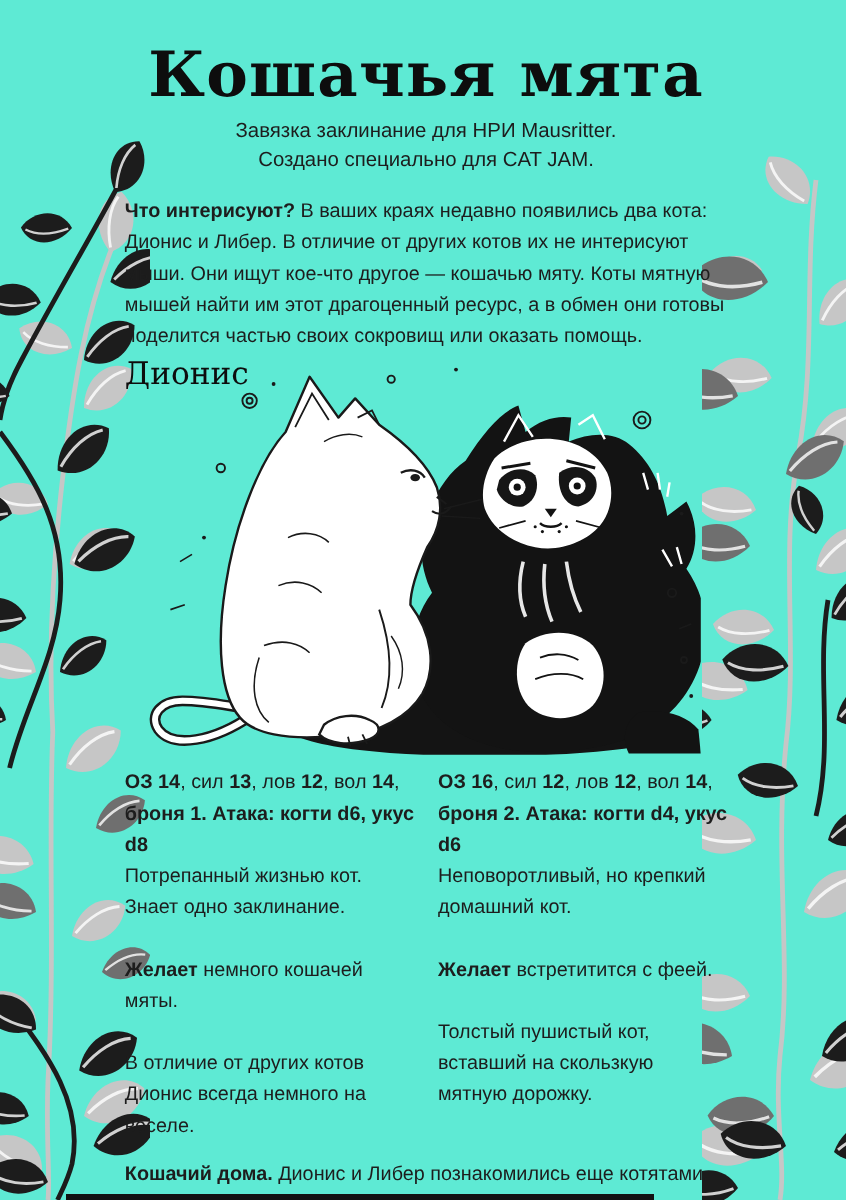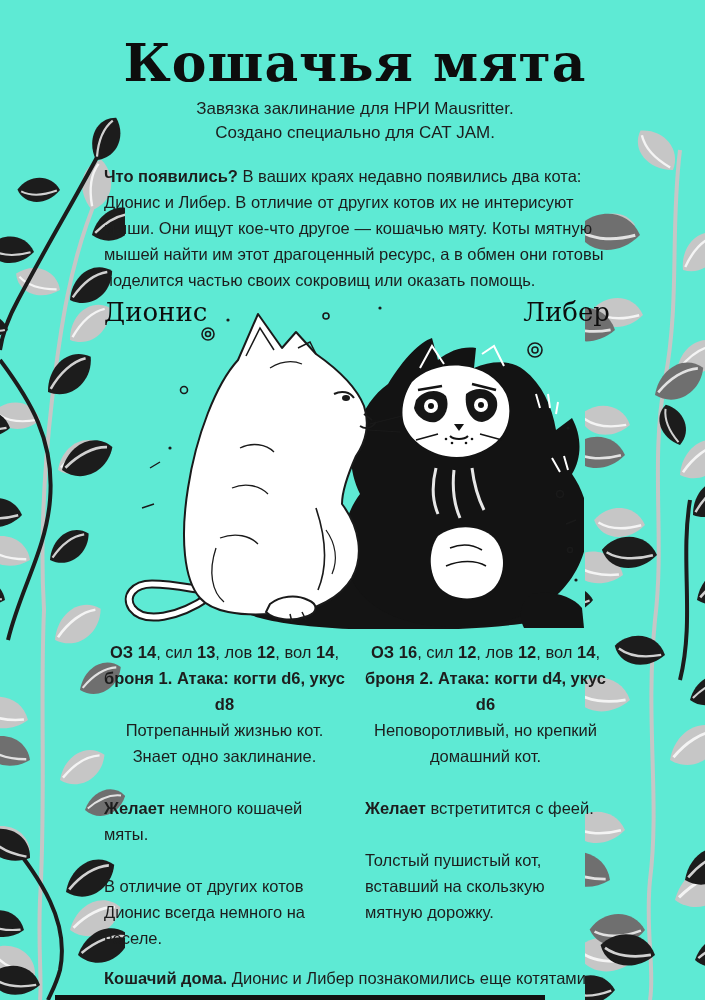--- a/index.html
+++ b/index.html
@@ -16,21 +16,21 @@
   .figure{position:relative;height:338px;margin-top:2px;}
   .cat-name{position:absolute;top:2px;font-family:"DejaVu Serif",serif;font-weight:400;
             font-size:26px;color:#0d0d0d;z-index:3;}
   .cat-name.l{left:0;}
   .cat-name.r{right:-4px;}
   .cats-svg{position:absolute;left:16px;top:2px;z-index:2;}
   .cols{display:flex;gap:20px;margin-top:6px;}
   .col{width:245px;font-size:16.5px;line-height:26px;}
   .col p{margin:0 0 26px;}
   .col p:last-child{margin-bottom:0;}
-  .stats-desc{margin-top:0;text-align:center;}
+  .stats-desc{margin-top:0;}
   .footer-par{margin:14px 0 0;font-size:16.5px;line-height:26px;}
   .seg-b{font-weight:700;}
   .bar{position:absolute;left:55px;bottom:0;width:490px;height:5px;background:#121212;}
 </style>
 </head>
 <body>
 
 <div class="page">
 
   <svg class="plant left" viewBox="0 0 125 1000">
@@ -132,25 +132,24 @@
     </g>
   </svg>
 
   <div class="content">
     <h1 class="title">Кошачья мята</h1>
     <div class="subtitle">
       <div>Завязка заклинание для НРИ Mausritter.</div>
       <div>Создано специально для CAT JAM.</div>
     </div>
 
-    <p class="intro"><span class="seg-b">Что появились?</span><span> В ваших краях недавно появились два кота: Дионис и Либер. В отличие от других котов их не интерисуют мыши. Они ищут кое-что другое — кошачью мяту. Коты мятную мышей найти им этот драгоценный ресурс, а в обмен они готовы поделится частью своих сокровищ или оказать помощь.</span></p>
+    <p class="intro"><span class="seg-b">Что интерисуют?</span><span> В ваших краях недавно появились два кота: Дионис и Либер. В отличие от других котов их не интерисуют мыши. Они ищут кое-что другое — кошачью мяту. Коты мятную мышей найти им этот драгоценный ресурс, а в обмен они готовы поделится частью своих сокровищ или оказать помощь.</span></p>
 
     <div class="figure">
       <div class="cat-name l">Дионис</div>
-      <div class="cat-name r">Либер</div>
 
       <svg class="cats-svg" width="464" height="332" viewBox="0 0 464 330">
 
         <path fill="#141414" d="M120 296 C170 268 220 262 268 282 C320 300 380 310 430 300 C440 310 430 322 400 326 C320 336 190 334 140 320 C118 314 110 306 120 296 Z"></path>
 
         <path fill="#131313" d="M268 86 C284 60 300 44 312 40 L318 62 C330 52 344 48 356 50 L354 70 C372 62 392 62 404 72 C422 86 432 108 436 132 L452 120 C462 138 462 160 452 176 C466 196 472 222 466 246 C460 274 442 298 416 312 C380 330 320 334 284 322 C252 312 232 292 226 266 C220 240 226 214 240 196 C230 176 228 152 236 132 C244 110 254 96 268 86 Z"></path>
 
         <path d="M300 70 L312 48 L324 66" stroke="#ffffff" stroke-width="2" fill="none"></path>
         <path d="M362 56 L374 48 L384 68" stroke="#ffffff" stroke-width="2" fill="none"></path>
 

